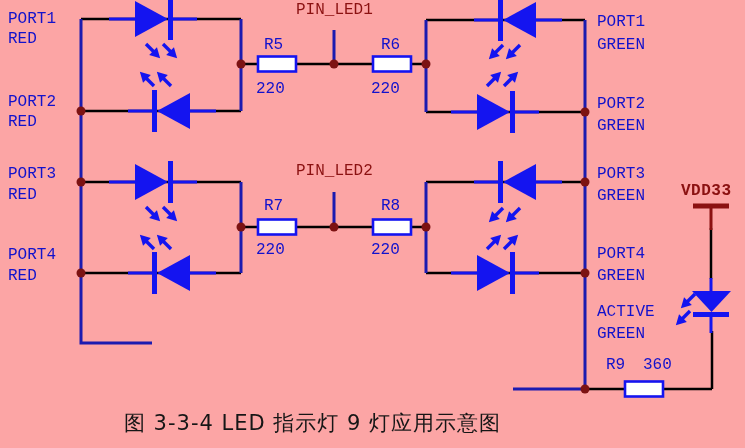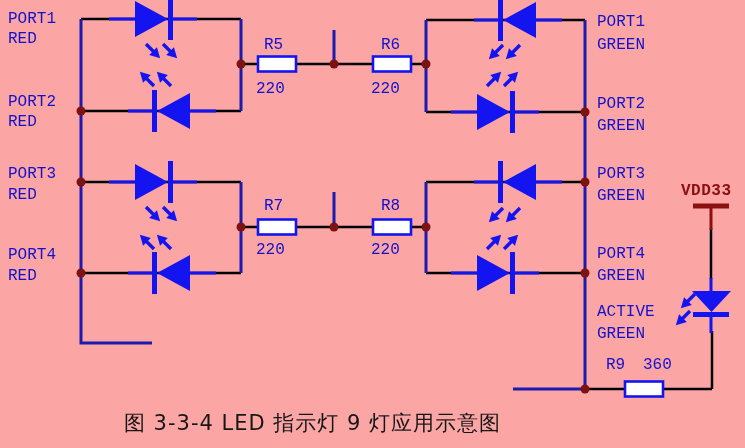--- a/index.html
+++ b/index.html
@@ -171,20 +171,22 @@
   <div class="lbl" style="left:597px;top:95px">PORT2</div>
   <div class="lbl" style="left:597px;top:117px">GREEN</div>
   <div class="lbl" style="left:597px;top:165px">PORT3</div>
   <div class="lbl" style="left:597px;top:187px">GREEN</div>
   <div class="lbl" style="left:597px;top:245px">PORT4</div>
   <div class="lbl" style="left:597px;top:267px">GREEN</div>
 
   <div class="lbl" style="left:597px;top:303px">ACTIVE</div>
   <div class="lbl" style="left:597px;top:325px">GREEN</div>
 
+  <div class="lbl net" style="left:296px;top:1px">PIN_LED1</div>
+  <div class="lbl net" style="left:296px;top:162px">PIN_LED2</div>
 
   <div class="lbl net vdd" style="left:681px;top:182px">VDD33</div>
 
   <div class="lbl" style="left:264px;top:36px">R5</div>
   <div class="lbl" style="left:256px;top:80px">220</div>
   <div class="lbl" style="left:381px;top:36px">R6</div>
   <div class="lbl" style="left:371px;top:80px">220</div>
   <div class="lbl" style="left:264px;top:197px">R7</div>
   <div class="lbl" style="left:256px;top:241px">220</div>
   <div class="lbl" style="left:381px;top:197px">R8</div>

